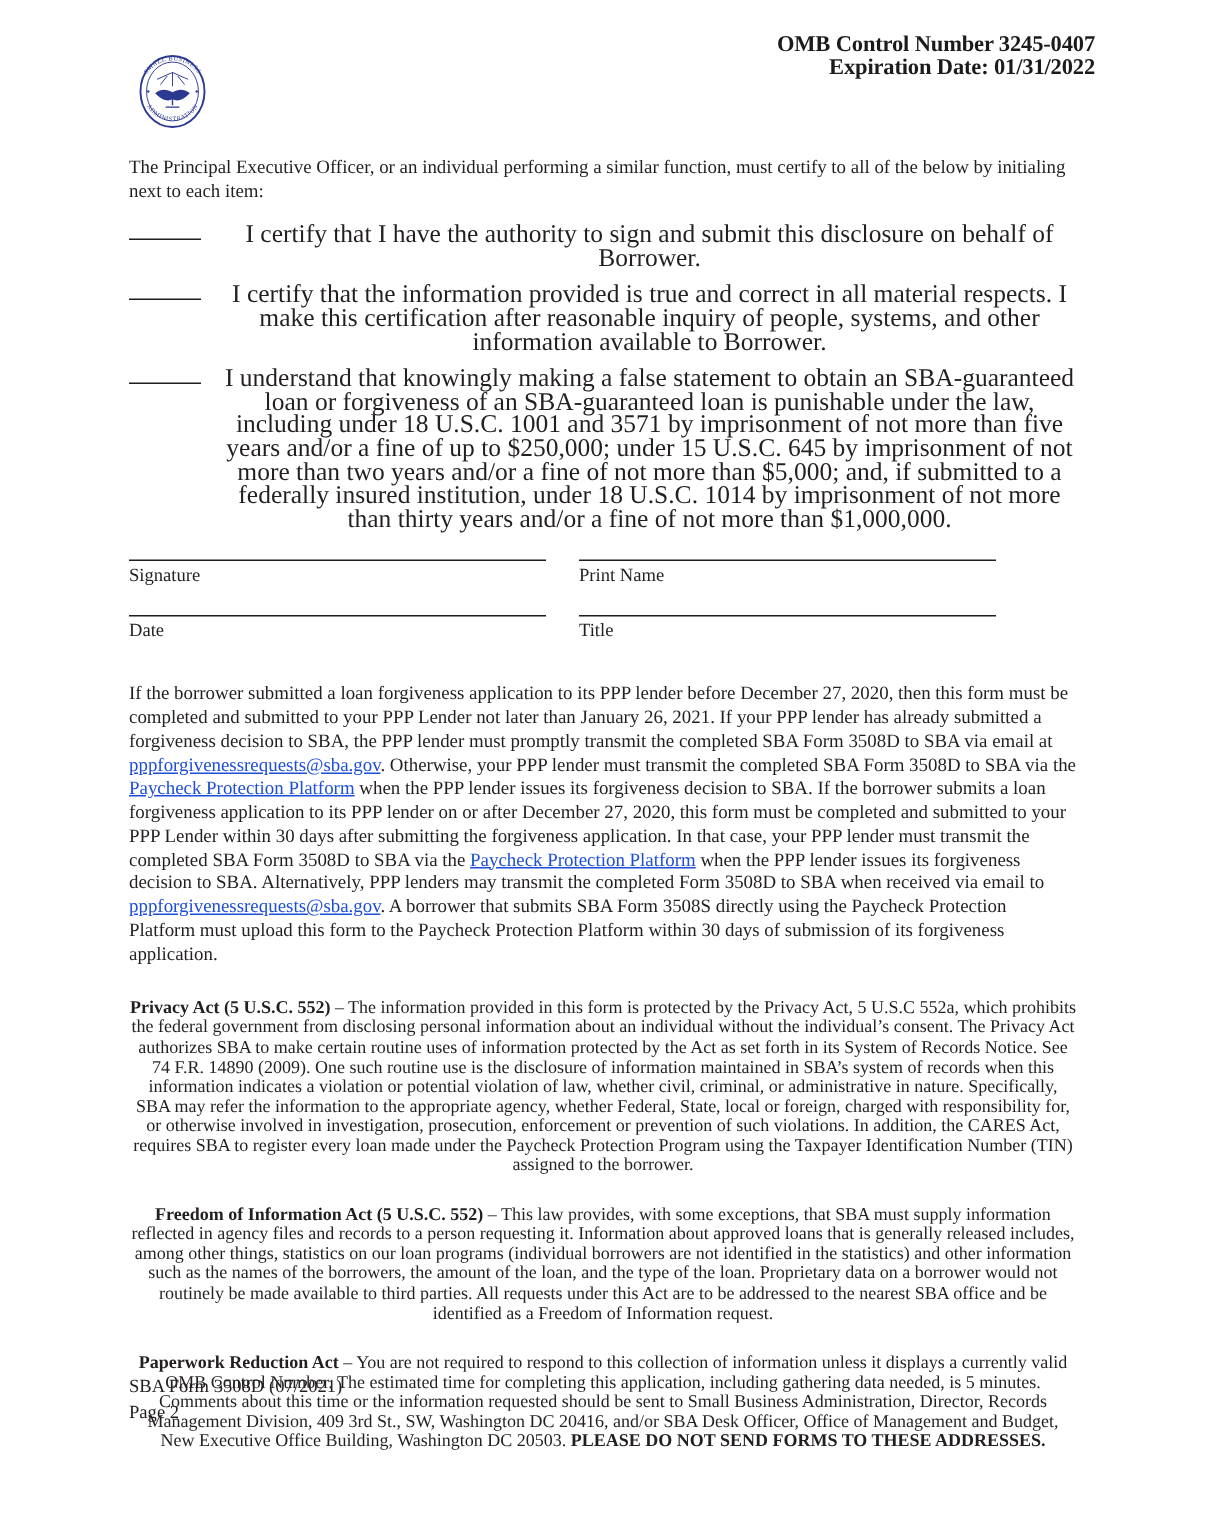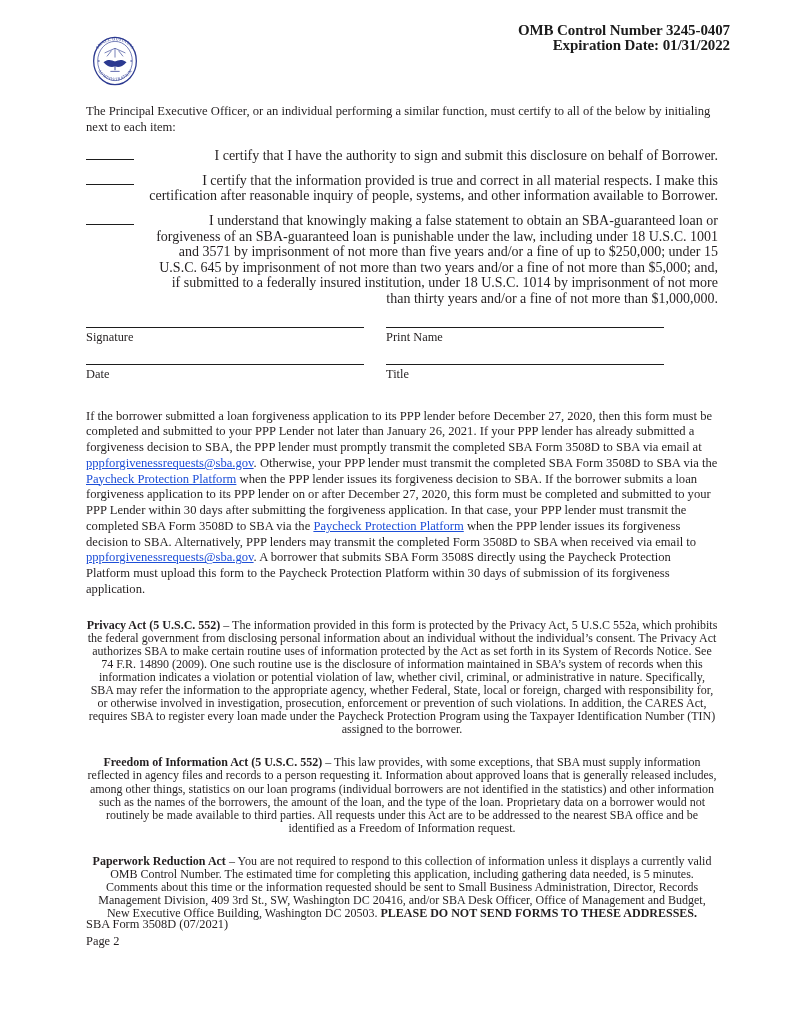--- a/index.html
+++ b/index.html
@@ -72,23 +72,23 @@
     flex: 0 0 auto;
     width: 48px;
     margin-top: 11px;
     margin-right: 0;
     border-bottom: 1.2px solid #1d1d1d;
     height: 0;
   }
   .cert-text {
     flex: 1 1 auto;
     padding-left: 14px;
-    font-size: 14px;
+    font-size: 17px;
     line-height: 15.6px;
-    text-align: right;
+    text-align: center;
   }
 
   
   #sig-block {
     margin-top: 20px;
   }
   .sig-row {
     display: flex;
     gap: 22px;
     margin-bottom: 19px;

